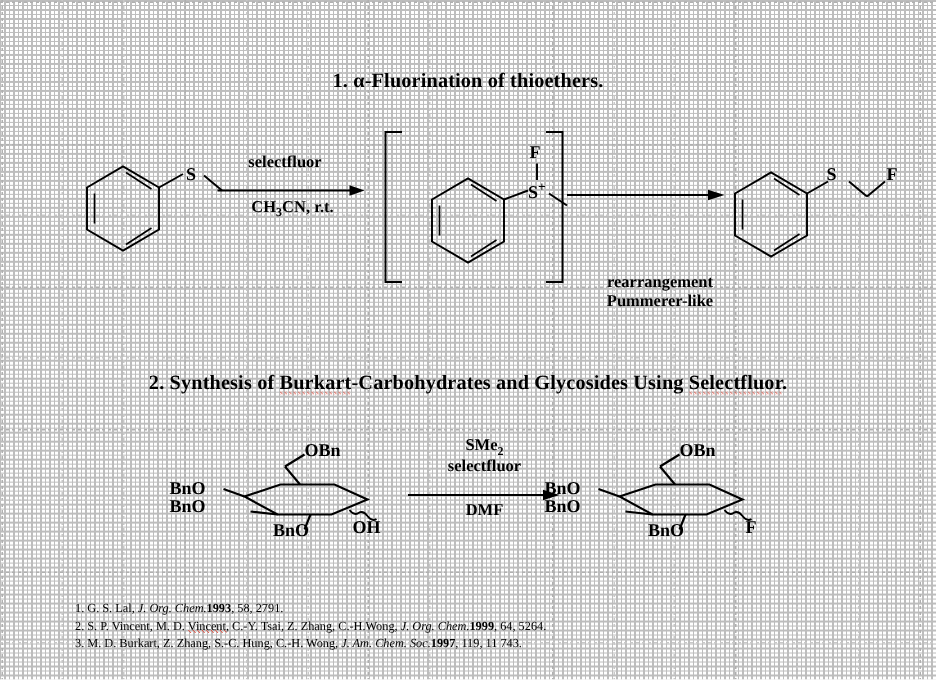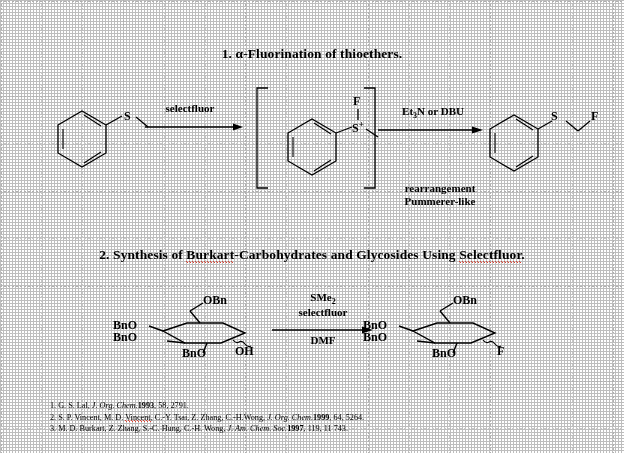--- a/index.html
+++ b/index.html
@@ -194,20 +194,23 @@
       </svg>
       <span class="atom" style="left:124px; top:24px;">S</span>
 
       <div class="cond" style="left:140px; top:17px; width:100px;">
         <span>selectfluor</span>
       </div>
       <svg class="arrow-wrap" style="left:145px; top:37px;" width="100" height="12">
         <line x1="0" y1="5" x2="90" y2="5" stroke="#000" stroke-width="1.3"></line>
         <polygon points="98,5 88,1.5 88,8.5" fill="#000"></polygon>
       </svg>
+      <div class="cond" style="left:140px; top:47px; width:110px;">
+        <span>CH</span><sub>3</sub><span>CN, r.t.</span>
+      </div>
 
       <svg style="position:absolute; left:252px; top:-2px;" width="130" height="120">
         <polyline points="16,5 5,5 5,105 16,105" fill="none" stroke="#000" stroke-width="1.3"></polyline>
         <polyline points="112,5 123,5 123,105 112,105" fill="none" stroke="#000" stroke-width="1.3"></polyline>
       </svg>
 
       <svg style="position:absolute; left:278px; top:22px;" width="110" height="80">
         <polygon points="10,26 34,12 58,26 58,54 34,68 10,54" fill="none" stroke="#000" stroke-width="1.3"></polygon>
         <line x1="15" y1="30" x2="15" y2="50" stroke="#000" stroke-width="1.1"></line>
         <line x1="36" y1="16" x2="53" y2="27" stroke="#000" stroke-width="1.1"></line>
@@ -215,23 +218,20 @@
 
         <line x1="58" y1="26" x2="74" y2="20" stroke="#000" stroke-width="1.3"></line>
 
         <line x1="80" y1="13" x2="80" y2="2" stroke="#000" stroke-width="1.3"></line>
 
         <line x1="88" y1="22" x2="100" y2="30" stroke="#000" stroke-width="1.3"></line>
       </svg>
       <span class="atom" style="left:353px; top:9px;">F</span>
       <span class="atom" style="left:352px; top:34px;"><span>S</span><span class="chg">+</span></span>
 
-      <div class="cond" style="left:378px; top:20px; width:110px;">
-        <span>Et</span><sub>3</sub><span>N or DBU</span>
-      </div>
       <svg class="arrow-wrap" style="left:378px; top:40px;" width="110" height="12">
         <line x1="0" y1="5" x2="96" y2="5" stroke="#000" stroke-width="1.3"></line>
         <polygon points="105,5 94,1.5 94,8.5" fill="#000"></polygon>
       </svg>
 
       <svg style="position:absolute; left:484px; top:20px;" width="110" height="80">
         <polygon points="6,24 30,10 54,24 54,52 30,66 6,52" fill="none" stroke="#000" stroke-width="1.3"></polygon>
         <line x1="11" y1="28" x2="11" y2="48" stroke="#000" stroke-width="1.1"></line>
         <line x1="32" y1="14" x2="49" y2="25" stroke="#000" stroke-width="1.1"></line>
         <line x1="32" y1="62" x2="49" y2="51" stroke="#000" stroke-width="1.1"></line>

